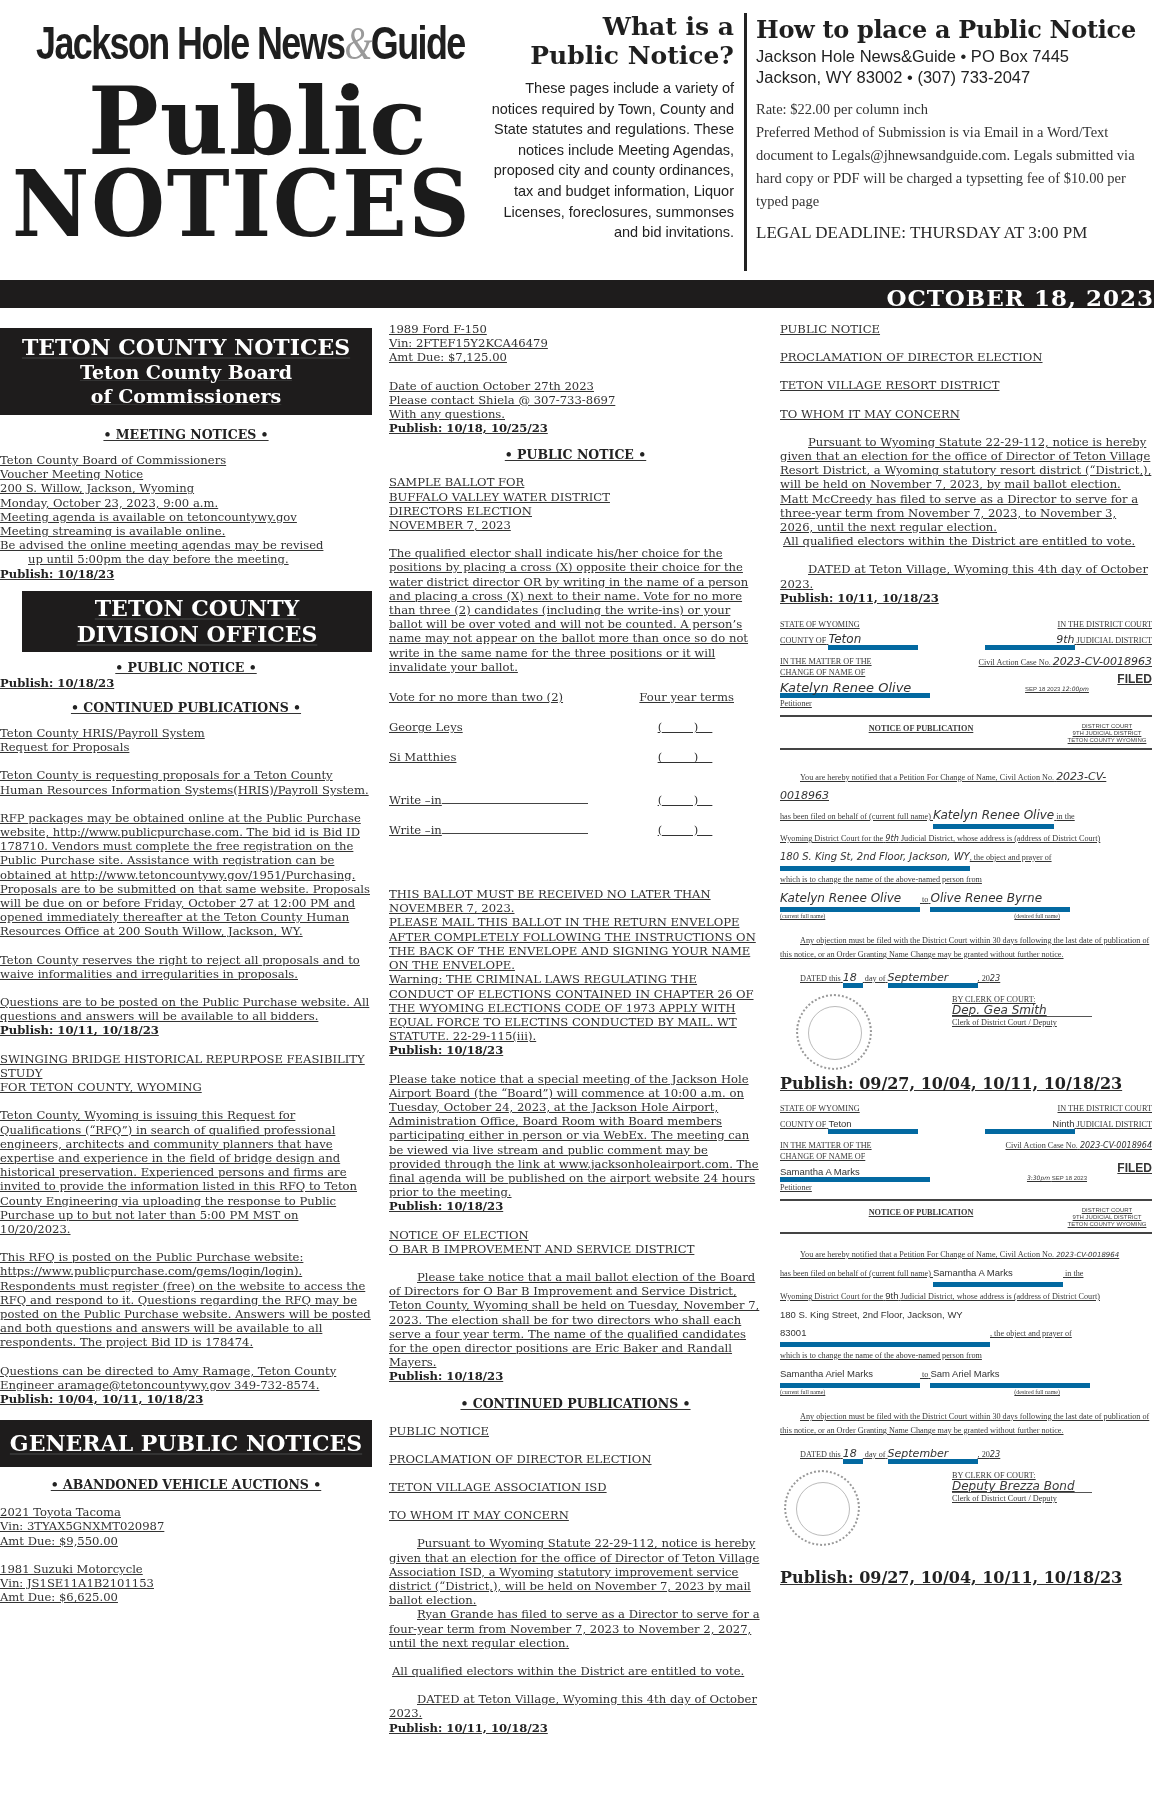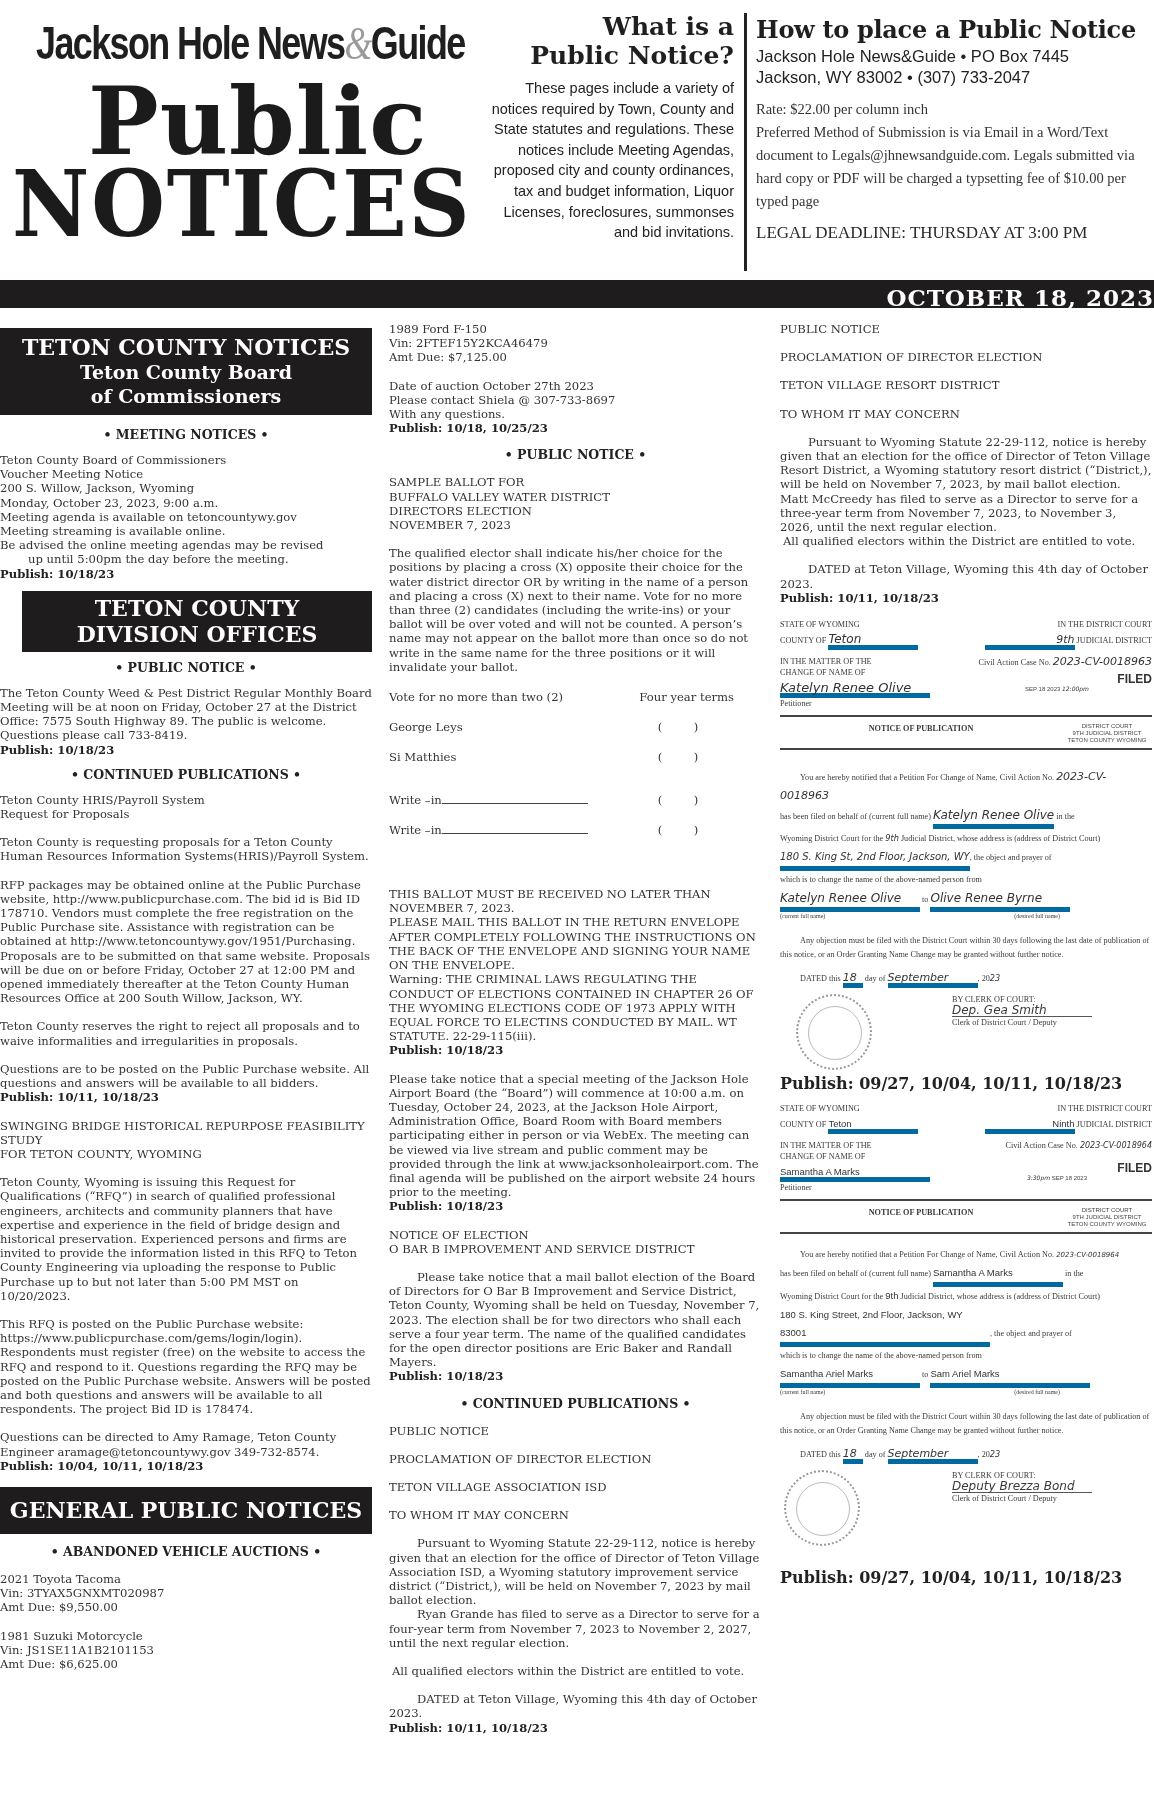--- a/index.html
+++ b/index.html
@@ -27,21 +27,21 @@
   .howto h2 { font-family: "DejaVu Serif", serif; font-weight: bold; font-size: 24px; line-height: 32px; color: #1f1f1f; letter-spacing: -0.3px; }
   .howto .addr { font-family: "Liberation Sans", sans-serif; font-size: 16.5px; line-height: 21px; color: #222; }
   .howto .rate { margin-top: 10px; font-family: "Liberation Serif", serif; font-size: 14.5px; line-height: 23px; color: #333; }
   .howto .deadline { margin-top: 10px; font-family: "Liberation Serif", serif; font-size: 17px; color: #2a2a2a; }
 
   
   .datebar { position: absolute; left: 0; top: 280px; width: 1154px; height: 28px; background: #1e1c1c; color: #fff;
     text-align: right; font-family: "DejaVu Serif", serif; font-weight: bold; font-size: 23px; line-height: 36px; letter-spacing: 1px; }
 
   
-  .col { position: absolute; font-family: "DejaVu Serif", serif; font-size: 11.6px; line-height: 14.2px; color: #333; }
+  .col { position: absolute; font-family: "DejaVu Serif", serif; font-size: 11.6px; line-height: 14.2px; color: #333; text-decoration: underline; }
   .col1 { left: 0; top: 316px; width: 372px; }
   .col2 { left: 389px; top: 316px; width: 373px; }
   .col3 { left: 780px; top: 316px; width: 372px; }
 
   .sect-head { background: #1e1c1c; color: #fff; text-align: center; font-weight: bold; font-family: "DejaVu Serif", serif; }
   .sect-head .big { font-size: 22px; line-height: 26px; }
   .sect-head .sub { font-size: 19px; line-height: 24px; }
   .sub-head { text-align: center; font-weight: bold; font-size: 12.5px; line-height: 16px; color: #222; }
   .pub { font-weight: bold; color: #222; }
   p.gap { margin-top: 14px; }
@@ -112,21 +112,20 @@
     <div>Be advised the online meeting agendas may be revised</div>
     <div class="hang">up until 5:00pm the day before the meeting.</div>
     <div class="pub">Publish: 10/18/23</div>
   </div>
 
   <div class="sect-head" style="margin-top:10px;padding:4px 0 5px;margin-left:22px;">
     <div class="big">TETON COUNTY</div>
     <div class="big">DIVISION OFFICES</div>
   </div>
   <div class="sub-head" style="margin-top:8px;">• PUBLIC NOTICE •</div>
-  <p style="margin-top:10px;">The Teton County Weed &amp; Pest District Regular Monthly Board Meeting will be at noon on Friday, October 27 at the District Office: 7575 South Highway 89. The public is welcome. Questions please call 733-8419.</p>
   <div class="pub">Publish: 10/18/23</div>
 
   <div class="sub-head" style="margin-top:10px;">• CONTINUED PUBLICATIONS •</div>
   <div style="margin-top:10px;">
     <div>Teton County HRIS/Payroll System</div>
     <div>Request for Proposals</div>
     <p class="gap">Teton County is requesting proposals for a Teton County Human Resources Information Systems(HRIS)/Payroll System.</p>
     <p class="gap">RFP packages may be obtained online at the Public Purchase website, http://www.publicpurchase.com. The bid id is Bid ID 178710.  Vendors must complete the free registration on the Public Purchase site. Assistance with registration can be obtained at http://www.tetoncountywy.gov/1951/Purchasing. Proposals are to be submitted on that same website.  Proposals will be due on or before Friday, October 27 at 12:00 PM and opened immediately thereafter at the Teton County Human Resources Office at 200 South Willow, Jackson, WY.</p>
     <p class="gap">Teton County reserves the right to reject all proposals and to waive informalities and irregularities in proposals.</p>
     <p class="gap">Questions are to be posted on the Public Purchase website. All questions and answers will be available to all bidders.</p>

